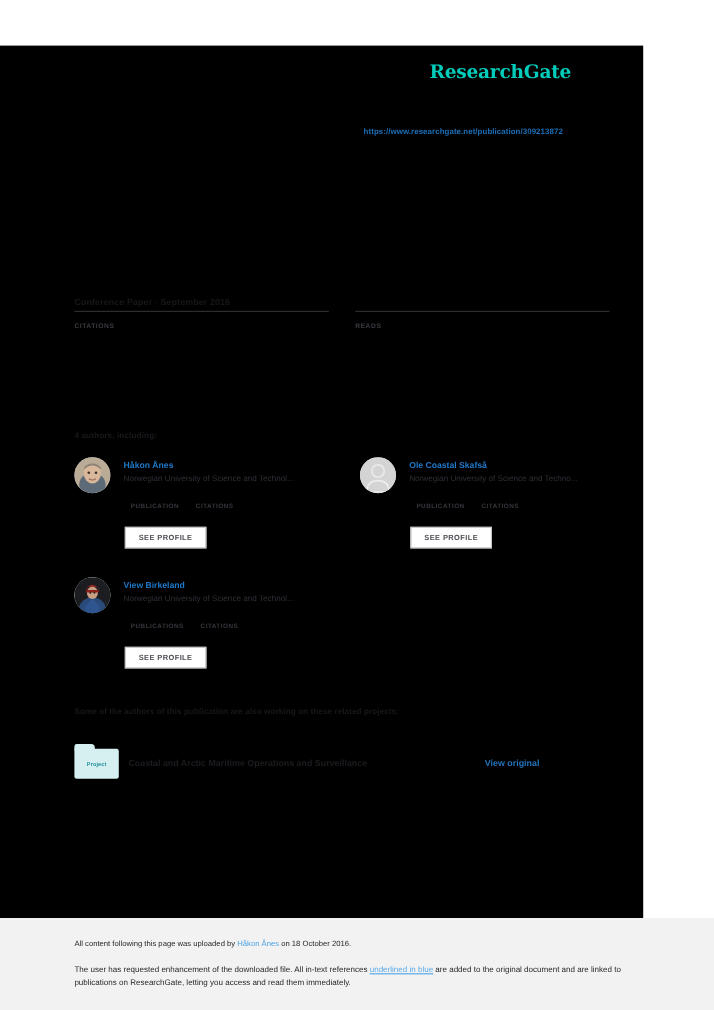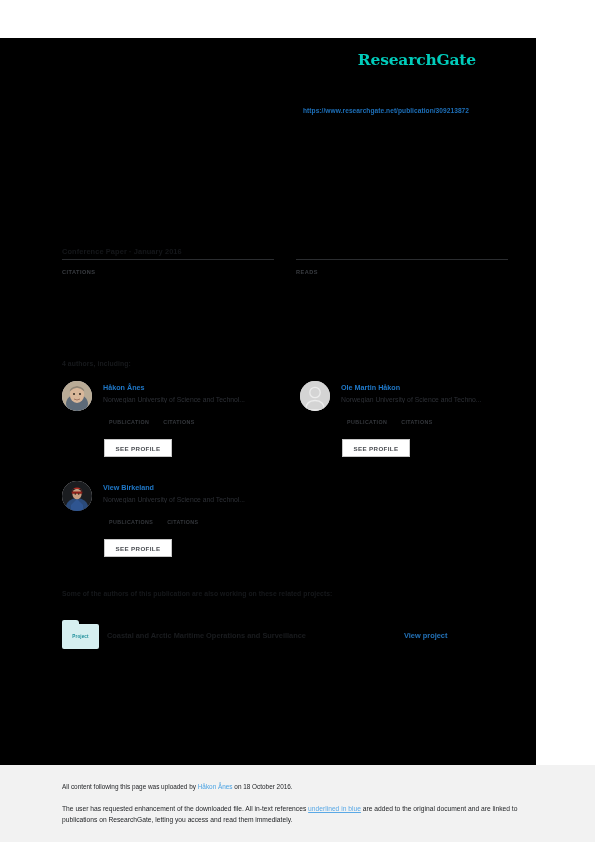--- a/index.html
+++ b/index.html
@@ -278,21 +278,21 @@
 </style>
 </head>
 <body>
 
 <div id="rg-banner">
 
   <div id="rg-logo">ResearchGate</div>
 
   <div id="rg-url">https://www.researchgate.net/publication/309213872</div>
 
-  <div id="paper-meta">Conference Paper · January 2016</div>
+  <div id="paper-meta">Conference Paper · September 2016</div>
 
   <div class="stat-block left">
     <div class="stat-rule"></div>
     <div class="stat-value"></div>
     <div class="stat-label">CITATIONS</div>
   </div>
 
   <div class="stat-block right">
     <div class="stat-rule"></div>
     <div class="stat-value"></div>
@@ -322,21 +322,21 @@
   </div>
 
   <div class="author-card col-right row-1">
     <div class="avatar">
       <svg width="30" height="30" viewBox="0 0 30 30">
         <rect width="30" height="30" fill="#d4d4d4"></rect>
         <circle cx="15" cy="11.5" r="5.2" fill="none" stroke="#ececec" stroke-width="1.3"></circle>
         <path d="M5.5 29 Q6 19.5 15 19.5 Q24 19.5 24.5 29 Z" fill="none" stroke="#ececec" stroke-width="1.3"></path>
       </svg>
     </div>
-    <div class="author-name">Ole Martin Håkon</div>
+    <div class="author-name">Ole Coastal Skafså</div>
     <div class="author-affil">Norwegian University of Science and Techno...</div>
     <div class="author-stats">
       <span>PUBLICATION</span><span class="gap"></span><span>CITATIONS</span>
     </div>
     <div class="see-profile">SEE PROFILE</div>
   </div>
 
   <div class="author-card col-left row-2">
     <div class="avatar">
       <svg width="30" height="30" viewBox="0 0 30 30">
@@ -361,21 +361,21 @@
   <div id="projects-heading">Some of the authors of this publication are also working on these related projects:</div>
 
   <div id="project-row">
     <div class="project-folder">
       <div class="tab"></div>
       <div class="body">
           <span>Project</span>
         </div>
     </div>
     <div id="project-title">Coastal and Arctic Maritime Operations and Surveillance</div>
-    <div id="view-project">View project</div>
+    <div id="view-project">View original</div>
   </div>
 
 </div>
 
 <div id="rg-footer">
   <div id="footer-upload"><span>All content following this page was uploaded by </span><span class="u-link">Håkon Ånes</span><span> on 18 October 2016.</span></div>
 
   <div id="footer-note"><span>The user has requested enhancement of the downloaded file. All in-text references </span><span class="u-blue">underlined in blue</span><span> are added to the original document and are linked to publications on ResearchGate, letting you access and read them immediately.</span></div>
 </div>
 

